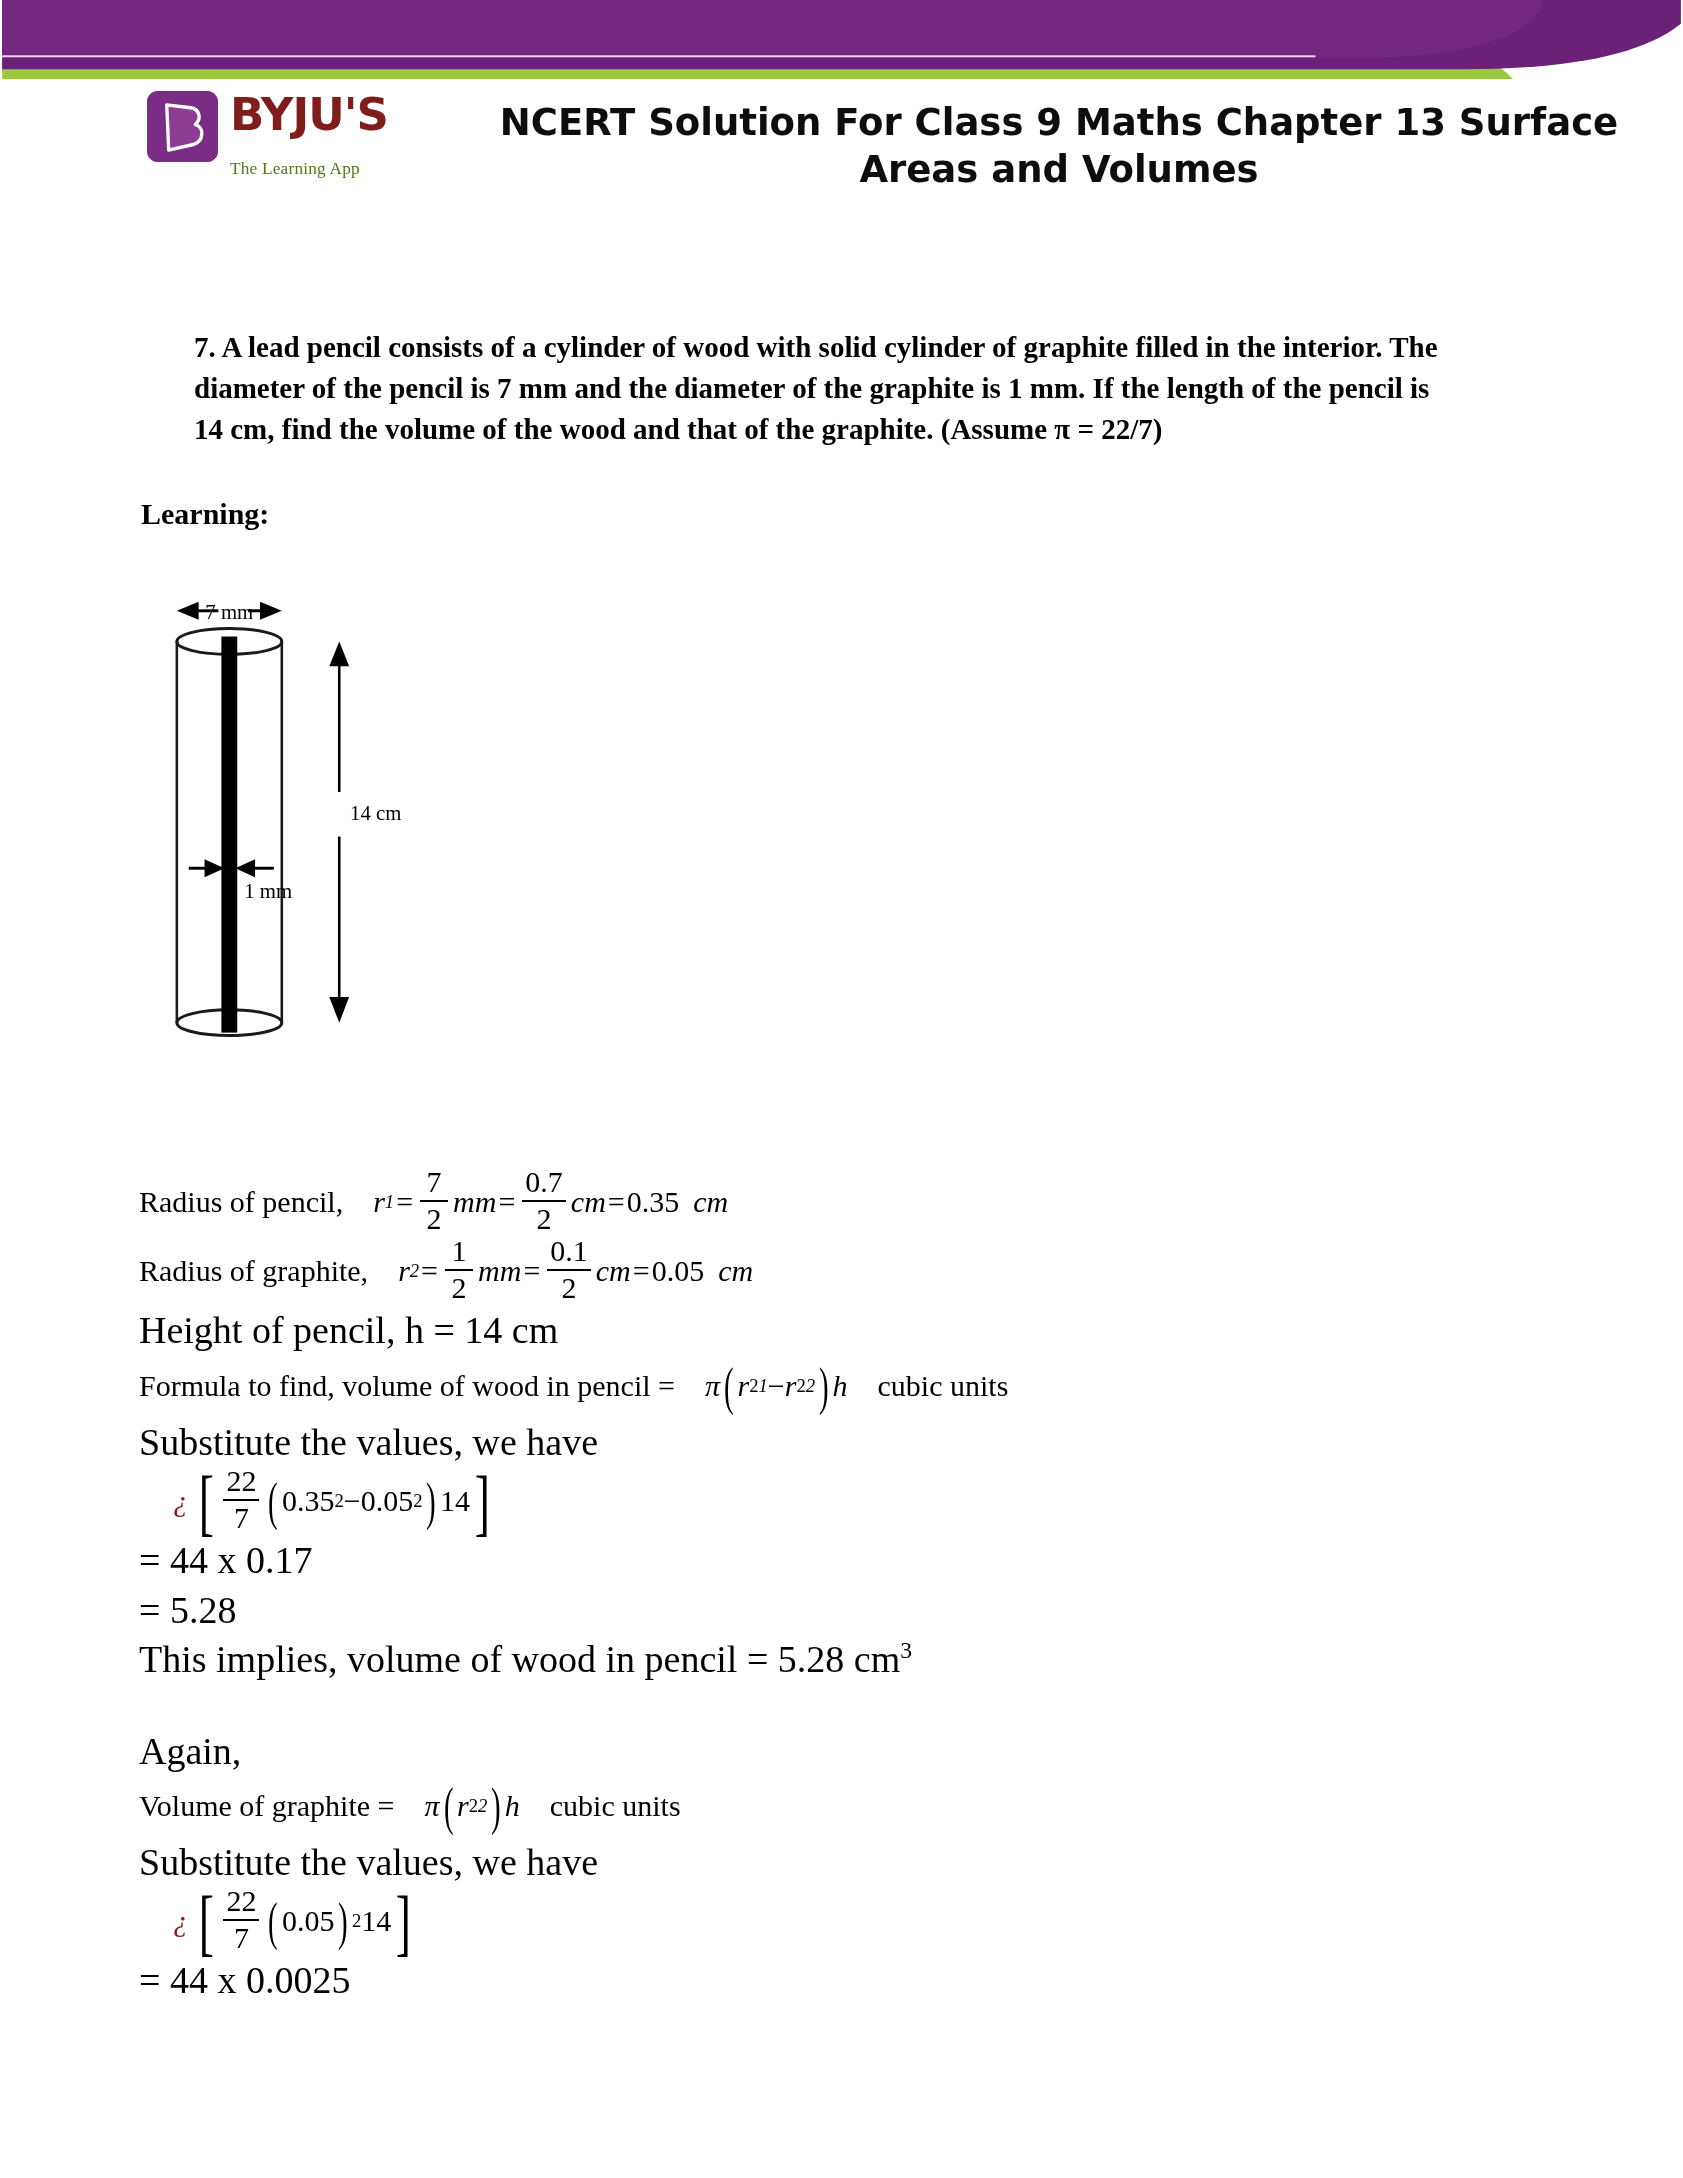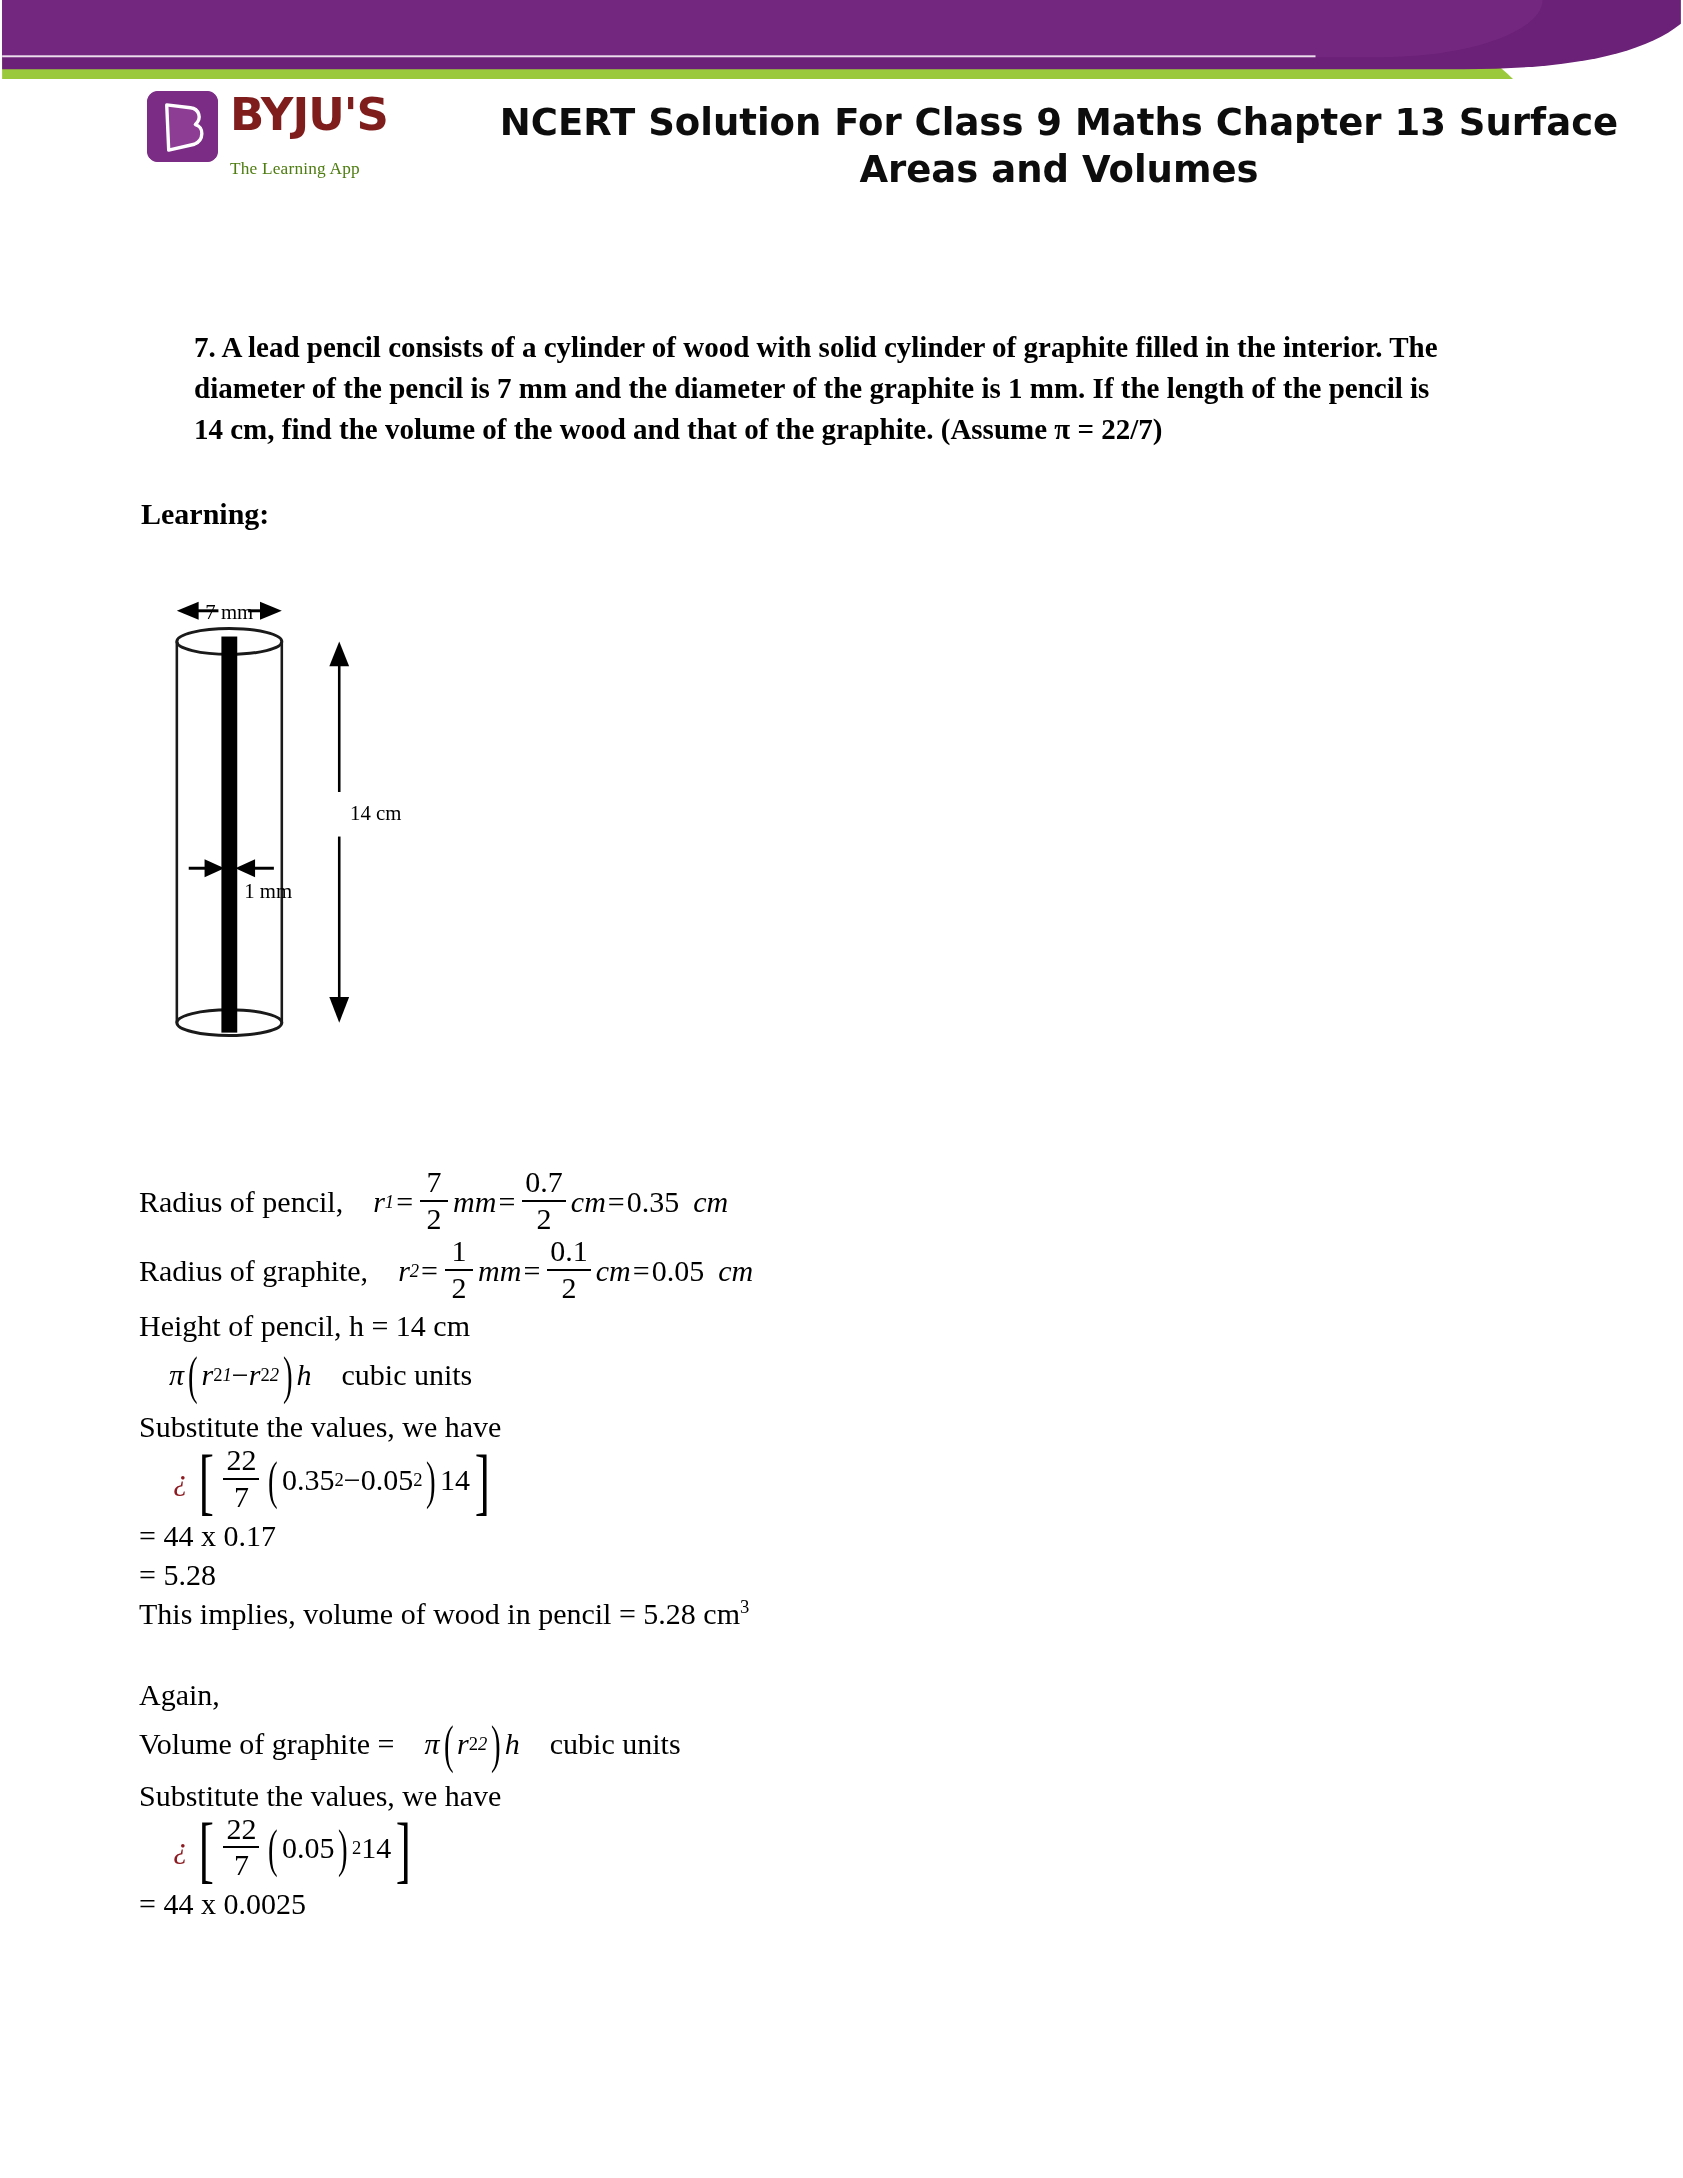--- a/index.html
+++ b/index.html
@@ -126,21 +126,21 @@
     color: #000;
   }
   .sol-line {
     display: flex;
     align-items: center;
     min-height: 44px;
     margin-bottom: 2px;
     white-space: nowrap;
   }
   .sol-plain {
-    font-size: 30px;
+    font-size: 38px;
     line-height: 1.30;
   }
   .label-cell {
     display: inline-block;
   }
   .mvar {
     font-style: italic;
     font-family: "Liberation Serif", "DejaVu Serif", serif;
   }
   .sub {
@@ -330,20 +330,21 @@
     <span class="mvar">cm</span>
     <span class="eqsign">=</span>
     <span>0.05</span>
       <span class="gap-sm"></span>
       <span class="mvar">cm</span>
   </div>
 
   <div class="sol-plain">Height of pencil, h = 14 cm</div>
 
   <div class="sol-line">
+    <span>Formula to find, volume of wood in pencil =</span>
     <span class="gap-md"></span>
     <span class="mvar">π</span>
     <span class="paren-big">(</span>
     <span class="mvar">r</span>
       <span class="sup">2</span>
       <span class="sub">1</span>
     <span>−</span>
     <span class="mvar">r</span>
       <span class="sup">2</span>
       <span class="sub">2</span>

